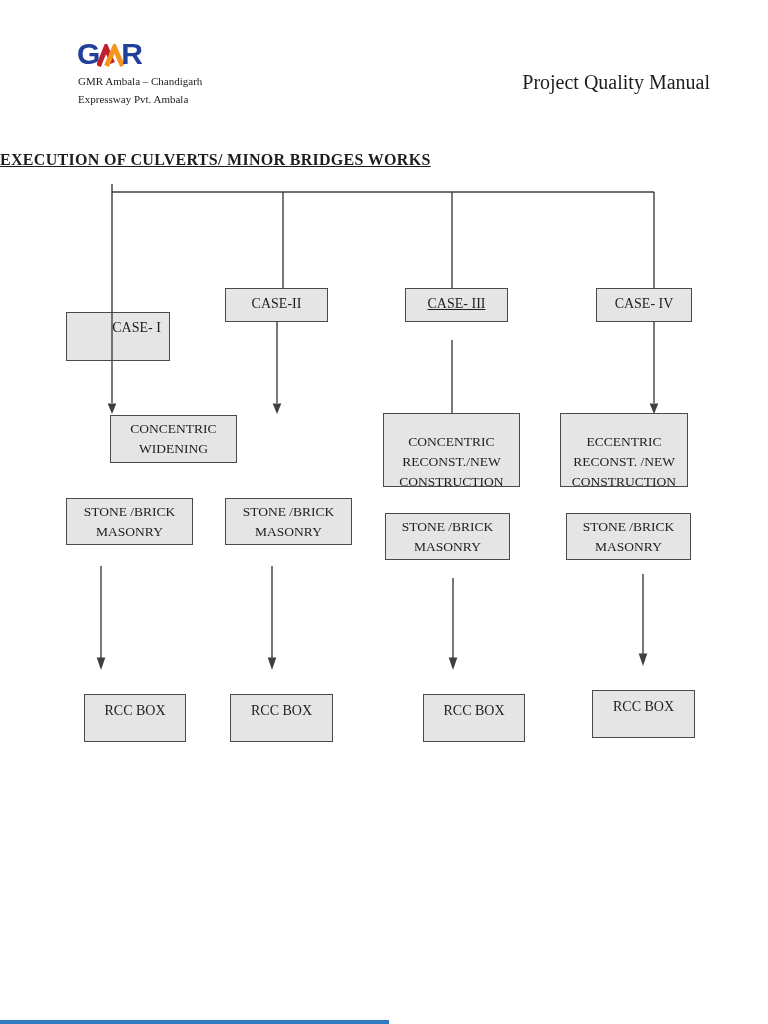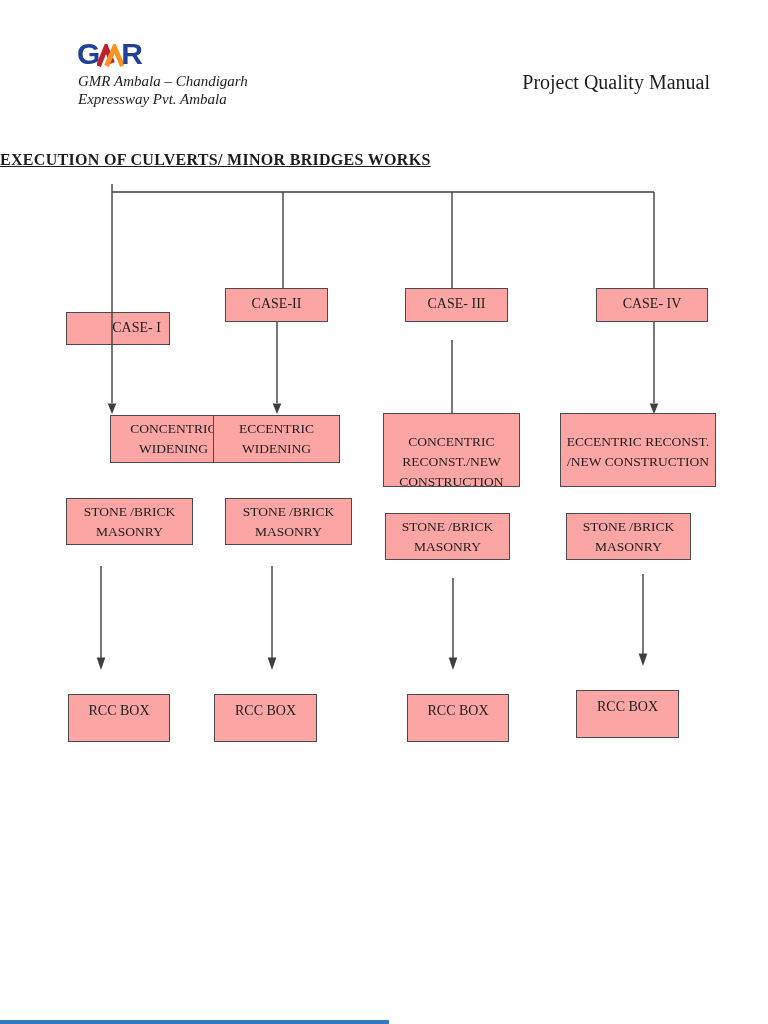--- a/index.html
+++ b/index.html
@@ -15,21 +15,21 @@
   .logo-block{
     position:absolute;left:77px;top:39px;
     display:flex;align-items:flex-end;
     font-family:"Liberation Sans", sans-serif;
     font-weight:bold;
   }
   .logo-letter{font-size:30px;line-height:30px;letter-spacing:-1px;}
   .logo-m{margin:0 -3px 1px -2px;display:block;}
   .company{
     position:absolute;left:78px;top:72px;
-    font-size:15px;line-height:18px;font-style:italic;
+    font-size:11px;line-height:18px;
   }
   .doc-title{
     position:absolute;top:73px;right:58px;
     font-size:20px;line-height:18px;
   }
   
   .chart-title{
     position:absolute;top:151px;left:0;width:100%;
     font-size:16px;font-weight:bold;
     letter-spacing:.3px;
@@ -37,29 +37,29 @@
   }
   
   .connectors{position:absolute;left:0;top:0;z-index:1;pointer-events:none;}
   .connectors.overlay{z-index:3;}
   .connectors path,.connectors polyline{stroke:var(--line-color,#3f3f3f);stroke-width:1.4;fill:none;}
   .connectors polygon{fill:var(--line-color,#3f3f3f);stroke:none;}
   
   .fc-box{
     position:absolute;z-index:2;
     box-sizing:border-box;
-    background:#fca5a5;
+    background:#e5e5e5;
     border:1.5px solid #4a4a4a;
     text-align:center;
     font-size:13.5px;line-height:20px;
     padding:3px 3px 0 3px;
   }
   .case-box{font-size:14px;padding-top:5px;}
   .method-3line{padding-top:18px;}
-  .rcc-box{font-size:14px;padding-top:6px;}
+  .rcc-box{font-size:14px;padding-top:6px;margin-left:16px;}
   
   .footer-bar{
     position:absolute;left:0;top:1020px;
     width:389px;height:4px;
   }
 </style>
 </head>
 <body>
 
 <div class="page">
@@ -101,29 +101,28 @@
     <path d="M101 566 V658"></path>
     <polygon points="101,670 96.7,657.5 105.3,657.5"></polygon>
     <path d="M272 566 V658"></path>
     <polygon points="272,670 267.7,657.5 276.3,657.5"></polygon>
     <path d="M453 578 V658"></path>
     <polygon points="453,670 448.7,657.5 457.3,657.5"></polygon>
     <path d="M643 574 V654"></path>
     <polygon points="643,666 638.7,653.5 647.3,653.5"></polygon>
   </svg>
 
-  <div class="fc-box case-box" style="left:66px;top:312px;width:104px;height:33px;padding-left:40px;">CASE- I</div>
+  <div class="fc-box case-box" style="left:66px;top:312px;width:104px;height:49px;padding-left:40px;">CASE- I</div>
   <div class="fc-box case-box" style="left:225px;top:288px;width:103px;height:34px;">CASE-II</div>
-  <div class="fc-box case-box" style="left:405px;top:288px;width:103px;height:34px;">CASE- III</div>
-  <div class="fc-box case-box" style="left:596px;top:288px;width:112px;height:34px;">CASE- IV</div>
+  <div class="fc-box case-box" style="left:405px;top:288px;width:103px;height:34px;text-decoration:underline;">CASE- III</div>
+  <div class="fc-box case-box" style="left:596px;top:288px;width:96px;height:34px;">CASE- IV</div>
 
   <div class="fc-box" style="left:78px;top:415px;width:127px;height:48px;margin-left:32px;">CONCENTRIC WIDENING</div>
-  <div class="fc-box" style="left:213px;top:415px;width:127px;height:48px;">ECCENTRIC WIDENING</div>
   <div class="fc-box method-3line" style="left:383px;top:413px;width:137px;height:74px;">CONCENTRIC RECONST./NEW CONSTRUCTION</div>
-  <div class="fc-box method-3line" style="left:560px;top:413px;width:156px;height:74px;">ECCENTRIC RECONST. /NEW CONSTRUCTION</div>
+  <div class="fc-box method-3line" style="left:560px;top:413px;width:128px;height:74px;">ECCENTRIC RECONST. /NEW CONSTRUCTION</div>
 
   <div class="fc-box" style="left:66px;top:498px;width:127px;height:47px;">STONE /BRICK MASONRY</div>
   <div class="fc-box" style="left:225px;top:498px;width:127px;height:47px;">STONE /BRICK MASONRY</div>
   <div class="fc-box" style="left:385px;top:513px;width:125px;height:47px;">STONE /BRICK MASONRY</div>
   <div class="fc-box" style="left:566px;top:513px;width:125px;height:47px;">STONE /BRICK MASONRY</div>
 
   <div class="fc-box rcc-box" style="left:68px;top:694px;width:102px;height:48px;">RCC BOX</div>
   <div class="fc-box rcc-box" style="left:214px;top:694px;width:103px;height:48px;">RCC BOX</div>
   <div class="fc-box rcc-box" style="left:407px;top:694px;width:102px;height:48px;">RCC BOX</div>
   <div class="fc-box rcc-box" style="left:576px;top:690px;width:103px;height:48px;">RCC BOX</div>

